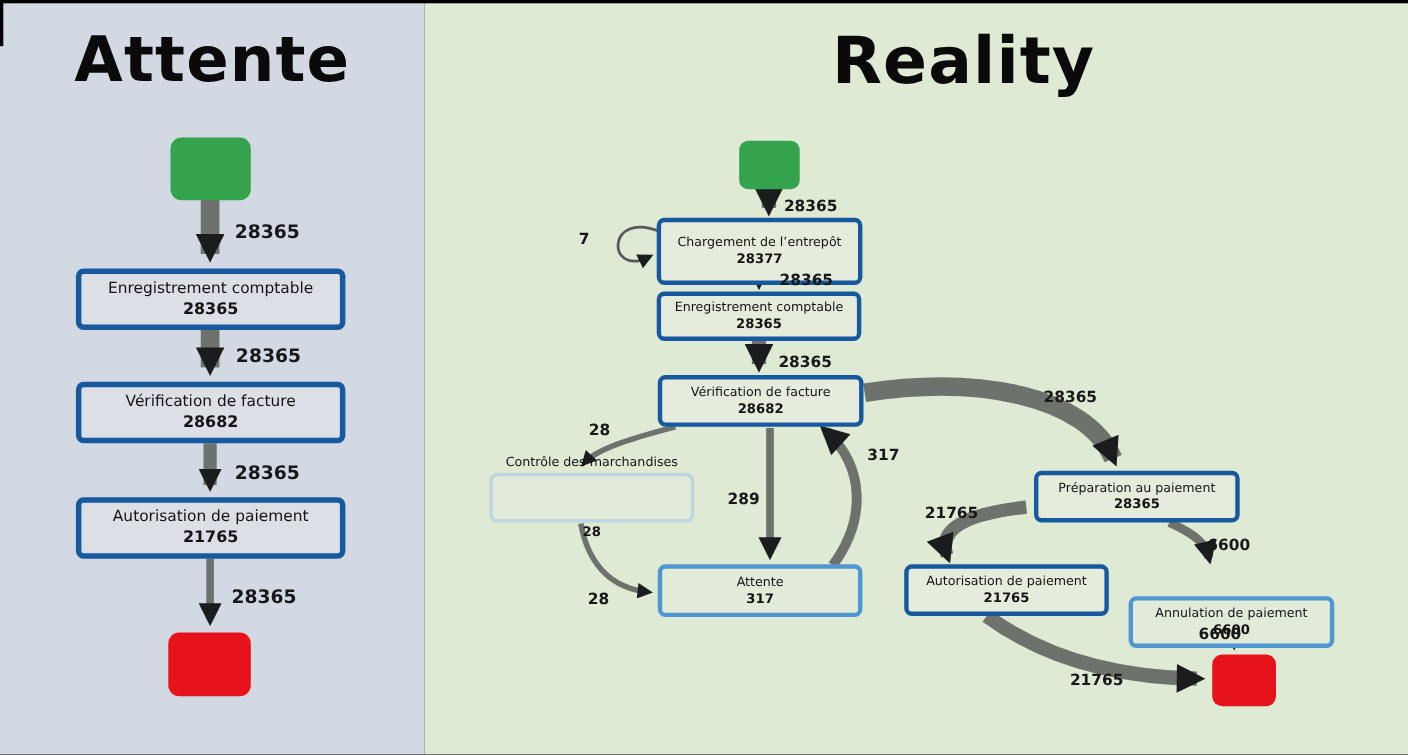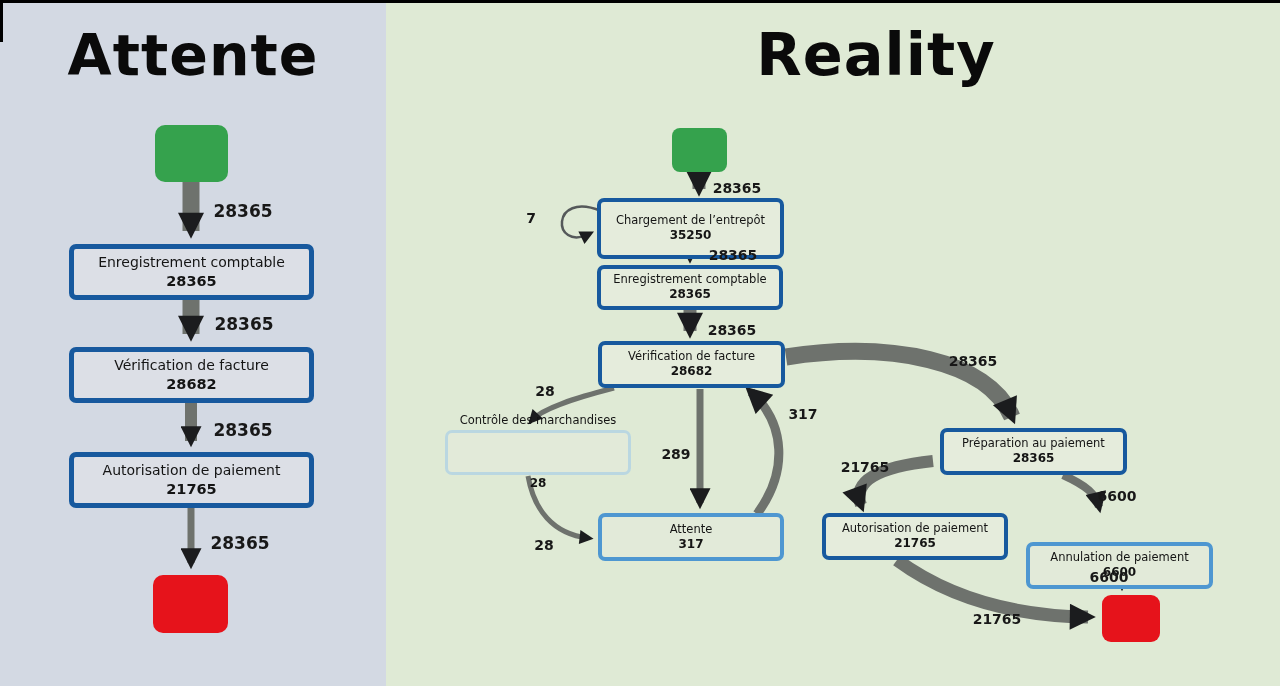--- a/index.html
+++ b/index.html
@@ -109,21 +109,21 @@
   <div class="node terminal" style="left:153px;top:575px;width:75px;height:58px;border-radius:10px;background:#e6131b;"></div>
 
   <div class="edge-label t-label" style="left:243px;top:211px;">28365</div>
   <div class="edge-label t-label" style="left:244px;top:324px;">28365</div>
   <div class="edge-label t-label" style="left:243px;top:430px;">28365</div>
   <div class="edge-label t-label" style="left:240px;top:543px;">28365</div>
 
   <div class="node terminal" style="left:672px;top:128px;width:55px;height:44px;border-radius:8px;background:#35a24d;"></div>
   <div class="node r-node r-dark" style="left:583px;top:198px;width:187px;height:61px;margin-left:14px;">
     <span class="node-name">Chargement de l’entrepôt</span>
-    <span class="node-count">35250</span>
+    <span class="node-count">28377</span>
   </div>
   <div class="node r-node r-dark" style="left:597px;top:265px;width:186px;height:45px;">
     <span class="node-name">Enregistrement comptable</span>
     <span class="node-count">28365</span>
   </div>
   <div class="node r-node r-dark" style="left:598px;top:341px;width:187px;height:47px;">
     <span class="node-name">Vérification de facture</span>
     <span class="node-count">28682</span>
   </div>
   <div class="node r-node r-pale" style="left:445px;top:430px;width:186px;height:45px;">

